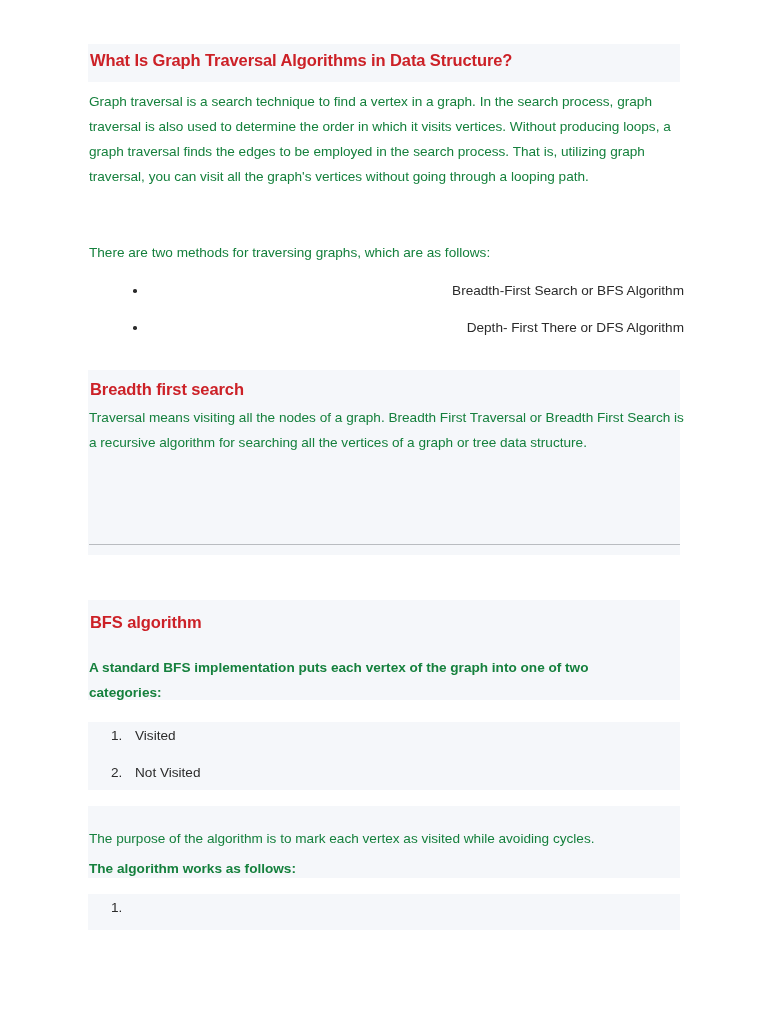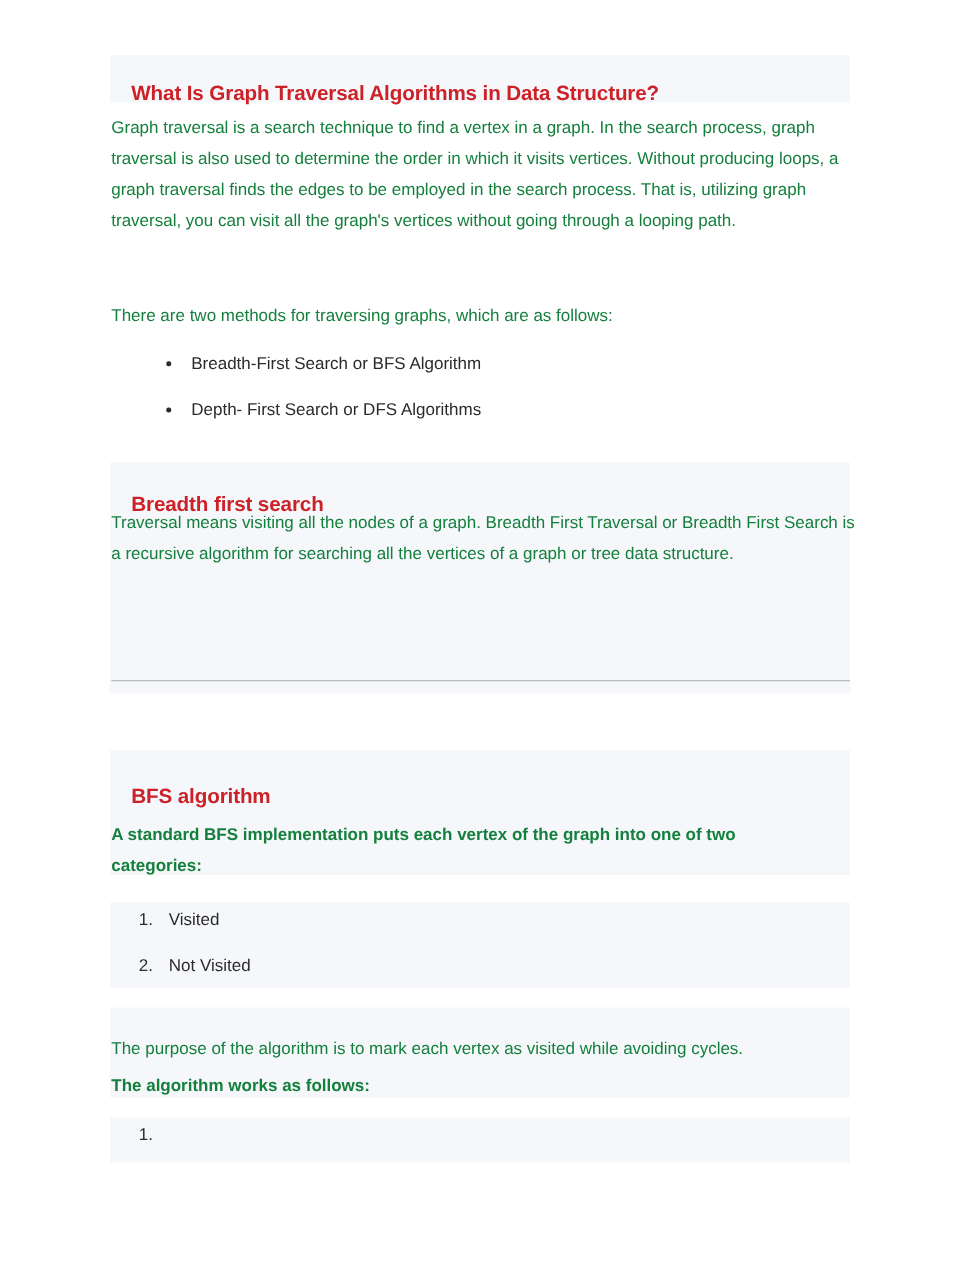--- a/index.html
+++ b/index.html
@@ -42,21 +42,21 @@
   
   .content {
     position: absolute;
     left: 0;
     top: 0;
     width: 768px;
     z-index: 2;
   }
 
   h2.heading {
-    margin: 16px;
+    margin: 1px;
     color: #cc2127;
     font-size: 16.5px;
     font-weight: bold;
     letter-spacing: -0.1px;
     line-height: 1.2;
   }
 
   p.para {
     margin: 0;
     color: #15803d;
@@ -88,20 +88,21 @@
     padding: 0;
     list-style: none;
   }
   ul.bullets li {
     position: relative;
     padding-left: 64px;
     color: #2b2b2b;
     font-size: 13.6px;
     line-height: 1.2;
     margin-bottom: 21px;
+    text-align: right;
   }
   ul.bullets li:last-child { margin-bottom: 0; }
   ul.bullets li .dot {
     position: absolute;
     left: 44px;
     top: 6px;
     width: 3.5px;
     height: 3.5px;
     background: #2b2b2b;
     border-radius: 50%;
@@ -167,21 +168,21 @@
     </div>
 
     <div class="blk" id="methods-list">
       <ul class="bullets">
         <li>
           <span class="dot"></span>
           <span>Breadth-First Search or BFS Algorithm</span>
         </li>
         <li>
           <span class="dot"></span>
-          <span>Depth- First Search or DFS Algorithms</span>
+          <span>Depth- First There or DFS Algorithm</span>
         </li>
       </ul>
     </div>
 
     <div class="blk" id="bfs-heading">
       <h2 class="heading">Breadth first search</h2>
     </div>
 
     <div class="blk" id="bfs-para">
       <p class="para">Traversal means visiting all the nodes of a graph. Breadth First Traversal or Breadth First Search is a recursive algorithm for searching all the vertices of a graph or tree data structure.</p>

